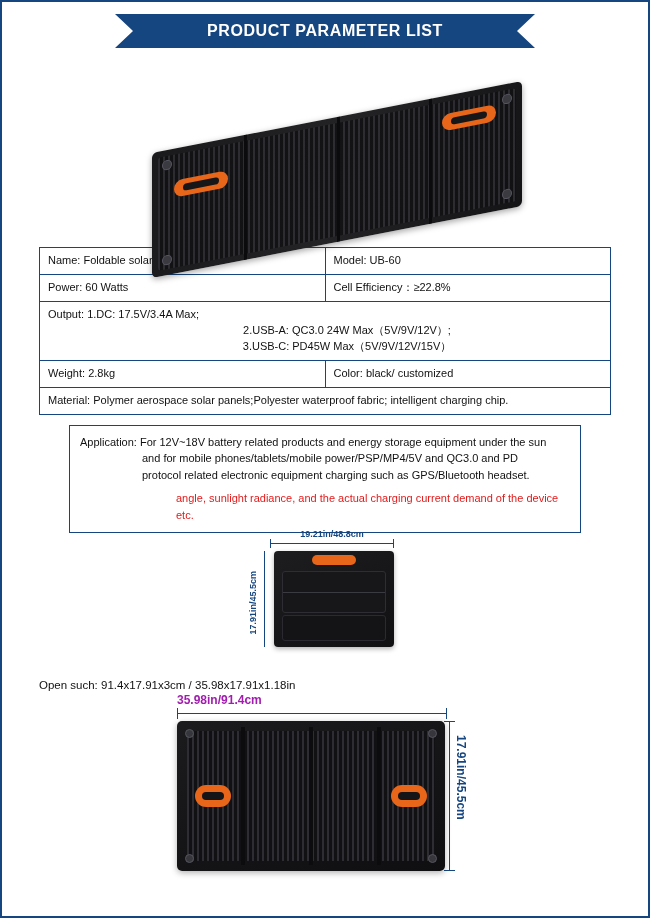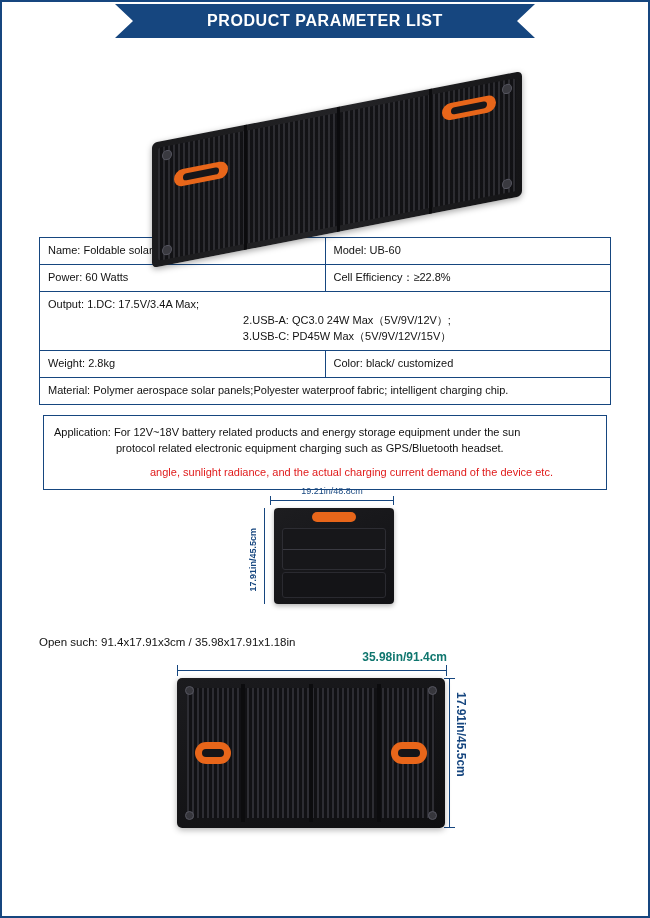--- a/index.html
+++ b/index.html
@@ -15,21 +15,21 @@
     width:650px;height:918px;
     box-sizing:border-box;
     border:2px solid #16467f;
     padding:0;
   }
 
   
   .banner-wrap{
     position:relative;
     height:46px;
-    margin-top:2px;
+    margin-top:12px;
   }
   .banner{
     position:absolute;
     left:50%;
     transform:translateX(-50%);
     width:420px;
     height:34px;
     background:#16467f;
     color:#fff;
     font-size:16px;
@@ -104,21 +104,21 @@
   .spec td{
     border:1px solid #16467f;
     padding:5px 8px;
     vertical-align:top;
     line-height:1.45;
   }
   .spec .indent{padding-left:44px;display:block;text-align:center;}
 
   
   .notes{
-    width:564px;
+    width:512px;
     margin:10px auto 0;
     border:1px solid #16467f;
     box-sizing:border-box;
     padding:8px 10px 9px;
     font-size:11px;
     line-height:1.5;
   }
   .notes .app{color:#111;}
   .notes .ins{color:#e01b1b;margin-top:7px;}
   .hang{display:block;padding-left:62px;text-indent:0;}
@@ -136,21 +136,21 @@
   .fold-dimline-top{
     position:absolute;left:268px;top:6px;width:124px;height:1px;background:#16467f;
   }
   .fold-dimline-top:before,.fold-dimline-top:after{
     content:"";position:absolute;top:-4px;width:1px;height:9px;background:#16467f;
   }
   .fold-dimline-top:before{left:0;}
   .fold-dimline-top:after{right:0;}
   .fold-top-text{
     position:absolute;left:268px;top:-8px;width:124px;text-align:center;
-    font-size:9px;font-weight:normal;color:#16467f;
+    font-size:9px;font-weight:bold;color:#16467f;
   }
   .fold-dimline-left{
     position:absolute;left:262px;top:14px;width:1px;height:96px;background:#16467f;
   }
   .fold-left-text{
     position:absolute;left:246px;top:34px;
     font-size:9px;font-weight:bold;color:#16467f;
     writing-mode:vertical-rl;transform:rotate(180deg);
   }
   .folded-panel{
@@ -172,22 +172,22 @@
     background:#141417;border:1px solid #2a2a30;border-radius:3px;
   }
   .zip{
     position:absolute;left:0;right:0;top:50%;height:1px;background:#3a3a42;
   }
 
   .open-wrap{
     position:relative;width:650px;height:185px;margin-top:2px;
   }
   .open-top-text{
-    position:absolute;left:175px;top:0;width:270px;text-align:right;
-    font-size:12px;font-weight:bold;color:#0f766e;
+    position:absolute;left:175px;top:0;width:270px;text-align:left;
+    font-size:12px;font-weight:bold;color:#a21caf;
   }
   .open-dimline-top{
     position:absolute;left:175px;top:20px;width:270px;height:1px;background:#16467f;
   }
   .open-dimline-top:before,.open-dimline-top:after{
     content:"";position:absolute;top:-5px;width:1px;height:11px;background:#16467f;
   }
   .open-dimline-top:before{left:0;}
   .open-dimline-top:after{right:0;}
   .open-dimline-right{
@@ -271,20 +271,21 @@
     </tr>
     <tr>
       <td colspan="2">Material: Polymer aerospace solar panels;Polyester waterproof fabric;  intelligent charging chip.</td>
     </tr>
   </tbody>
     </table>
 
   <div class="notes">
     <div class="app">
       <span>Application: For 12V~18V battery related products and energy storage equipment under the sun</span>
+      <span class="hang">and for mobile phones/tablets/mobile power/PSP/MP4/5V and QC3.0 and PD</span>
       <span class="hang">protocol related electronic equipment charging such as GPS/Bluetooth headset.</span>
     </div>
     <div class="ins">
       <span class="hang2">angle, sunlight radiance, and the actual charging current demand of the device etc.</span>
     </div>
   </div>
 
   <div class="folded-wrap">
     <div class="fold-top-text">19.21in/48.8cm</div>
     <div class="fold-dimline-top"></div>

